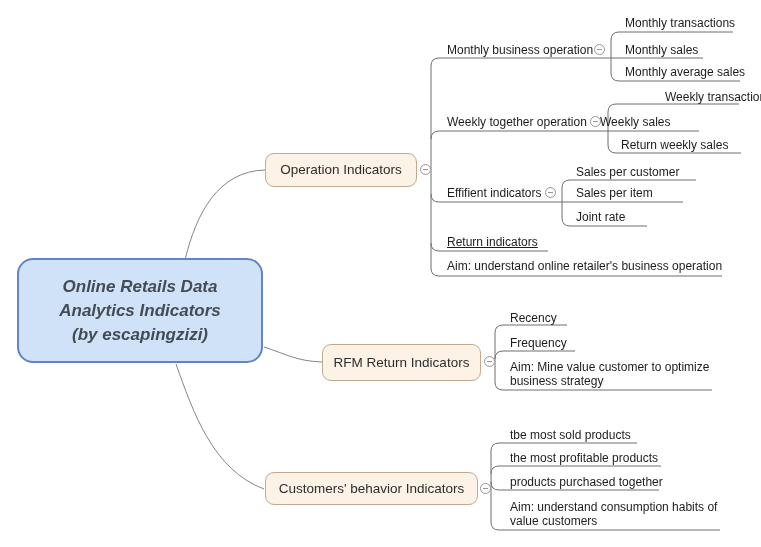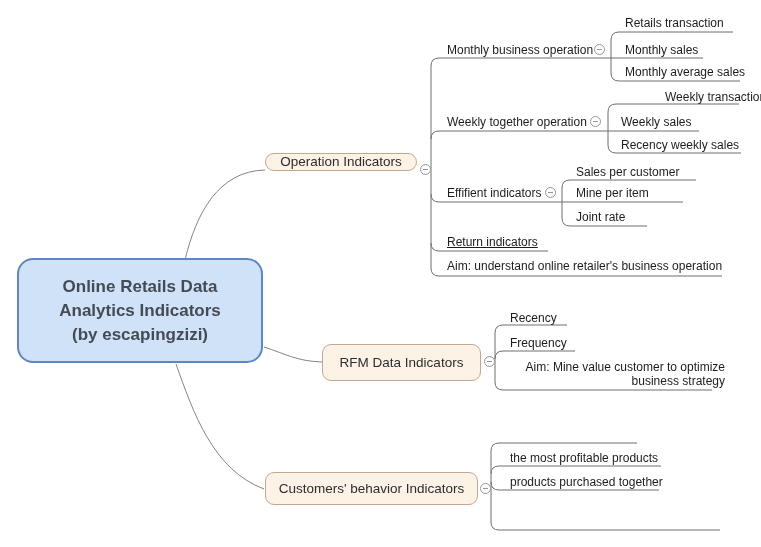--- a/index.html
+++ b/index.html
@@ -18,27 +18,27 @@
     align-items:center;justify-content:center;text-align:center;
     background:var(--branch-fill,#fcf2e6);
     border:1.5px solid var(--branch-border,#c2aa90);
     border-radius:9px;color:var(--branch-text,#2d2d2d);
     font-size:13.5px;line-height:16px;z-index:2;
   }
   .node.root{
     background:var(--root-fill,#cfe2f8);
     border:2px solid var(--root-border,#5e86c4);
     border-radius:16px;color:var(--root-text,#454b54);
-    font-weight:bold;font-size:17px;line-height:24px;padding:0 30px;
+    font-weight:bold;font-size:17px;line-height:24px;padding:0 30px;font-style:italic;
   }
   .leaf{
     position:absolute;font-size:12px;line-height:14px;
     color:var(--leaf-text,#1c1c1c);white-space:nowrap;z-index:2;
   }
-  .leaf.wrap{white-space:normal;text-align:right;}
+  .leaf.wrap{white-space:normal;}
   .cicon{
     position:absolute;width:11px;height:11px;box-sizing:border-box;
     border:1px solid var(--icon-border,#979797);border-radius:50%;
     background:#ffffff;display:flex;align-items:center;justify-content:center;
     z-index:3;
   }
   .cicon::after{content:"";display:block;width:5px;height:1px;background:var(--icon-border,#979797);}
 </style>
 </head>
 <body>
@@ -80,51 +80,53 @@
 
     <path class="tline" d="M 491,451 L 491,522"></path>
     <path class="tline" d="M 491,451 Q 491,443 499,443 L 637,443"></path>
     <path class="tline" d="M 491,474 Q 491,466 499,466 L 661,466"></path>
     <path class="tline" d="M 491,482 Q 491,490 499,490 L 659,490"></path>
     <path class="tline" d="M 491,522 Q 491,530 499,530 L 720,530"></path>
   </svg>
 
   <div class="node root" style="left:17px;top:258px;width:246px;height:105px;">Online Retails Data Analytics Indicators (by escapingzizi)</div>
 
-  <div class="node" style="left:265px;top:153px;width:152px;height:18px;">Operation Indicators</div>
+  <div class="node" style="left:265px;top:153px;width:152px;height:34px;">Operation Indicators</div>
 
-  <div class="node" style="left:322px;top:344px;width:159px;height:37px;">RFM Data Indicators</div>
+  <div class="node" style="left:322px;top:344px;width:159px;height:37px;">RFM Return Indicators</div>
 
   <div class="node" style="left:265px;top:472px;width:213px;height:33px;">Customers' behavior Indicators</div>
 
   <div class="cicon" style="left:420px;top:164px;"></div>
   <div class="cicon" style="left:594px;top:44px;"></div>
   <div class="cicon" style="left:590px;top:116px;"></div>
   <div class="cicon" style="left:545px;top:187px;"></div>
   <div class="cicon" style="left:484px;top:356px;"></div>
   <div class="cicon" style="left:480px;top:483px;"></div>
 
   <div class="leaf" style="left:447px;top:43px;">Monthly business operation</div>
   <div class="leaf" style="left:447px;top:115px;">Weekly together operation</div>
   <div class="leaf" style="left:447px;top:186px;">Effifient indicators</div>
   <div class="leaf" style="left:447px;top:235px;text-decoration:underline;">Return indicators</div>
   <div class="leaf" style="left:447px;top:259px;">Aim: understand online retailer's business operation</div>
 
-  <div class="leaf" style="left:625px;top:16px;">Retails transaction</div>
+  <div class="leaf" style="left:625px;top:16px;">Monthly transactions</div>
   <div class="leaf" style="left:625px;top:43px;">Monthly sales</div>
   <div class="leaf" style="left:625px;top:65px;">Monthly average sales</div>
 
   <div class="leaf" style="left:621px;top:90px;margin-left:44px;">Weekly transactions</div>
-  <div class="leaf" style="left:621px;top:115px;">Weekly sales</div>
-  <div class="leaf" style="left:621px;top:138px;">Recency weekly sales</div>
+  <div class="leaf" style="left:600px;top:115px;">Weekly sales</div>
+  <div class="leaf" style="left:621px;top:138px;">Return weekly sales</div>
 
   <div class="leaf" style="left:576px;top:165px;">Sales per customer</div>
-  <div class="leaf" style="left:576px;top:186px;">Mine per item</div>
+  <div class="leaf" style="left:576px;top:186px;">Sales per item</div>
   <div class="leaf" style="left:576px;top:210px;">Joint rate</div>
 
   <div class="leaf" style="left:510px;top:311px;">Recency</div>
   <div class="leaf" style="left:510px;top:336px;">Frequency</div>
   <div class="leaf wrap" style="left:510px;top:360px;width:215px;">Aim: Mine value customer to optimize business strategy</div>
 
+  <div class="leaf" style="left:510px;top:428px;">tbe most sold products</div>
   <div class="leaf" style="left:510px;top:451px;text-align:center;">the most profitable products</div>
   <div class="leaf" style="left:510px;top:475px;">products purchased together</div>
+  <div class="leaf wrap" style="left:510px;top:500px;width:220px;">Aim: understand consumption habits of value customers</div>
 
 </div>
 
 </body></html>

